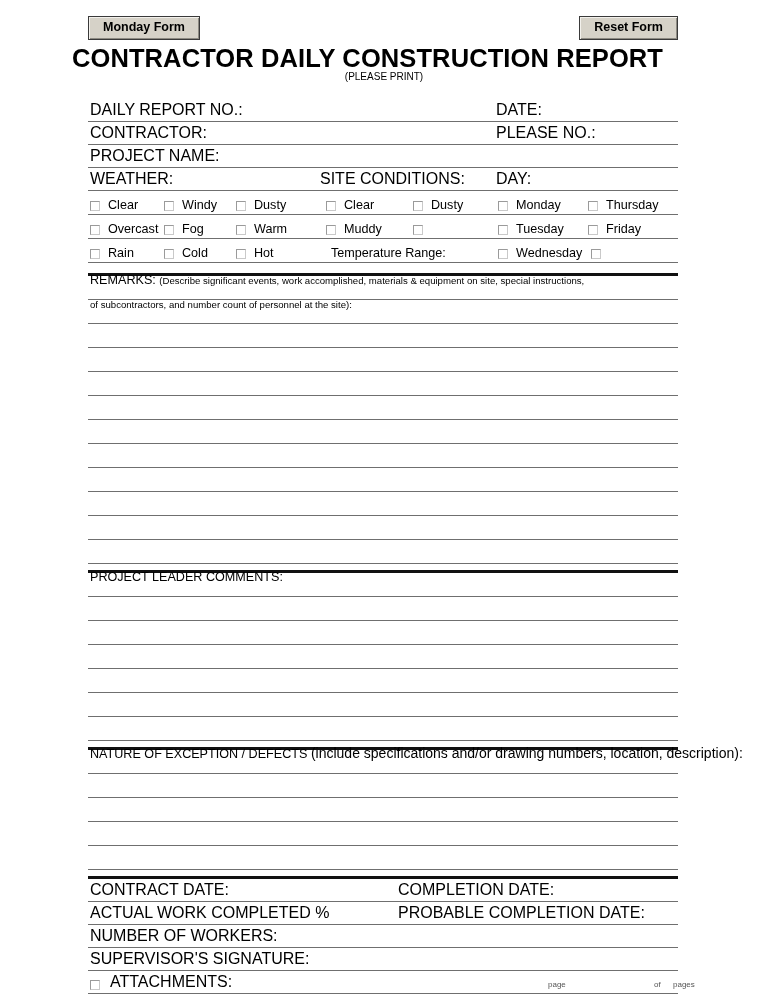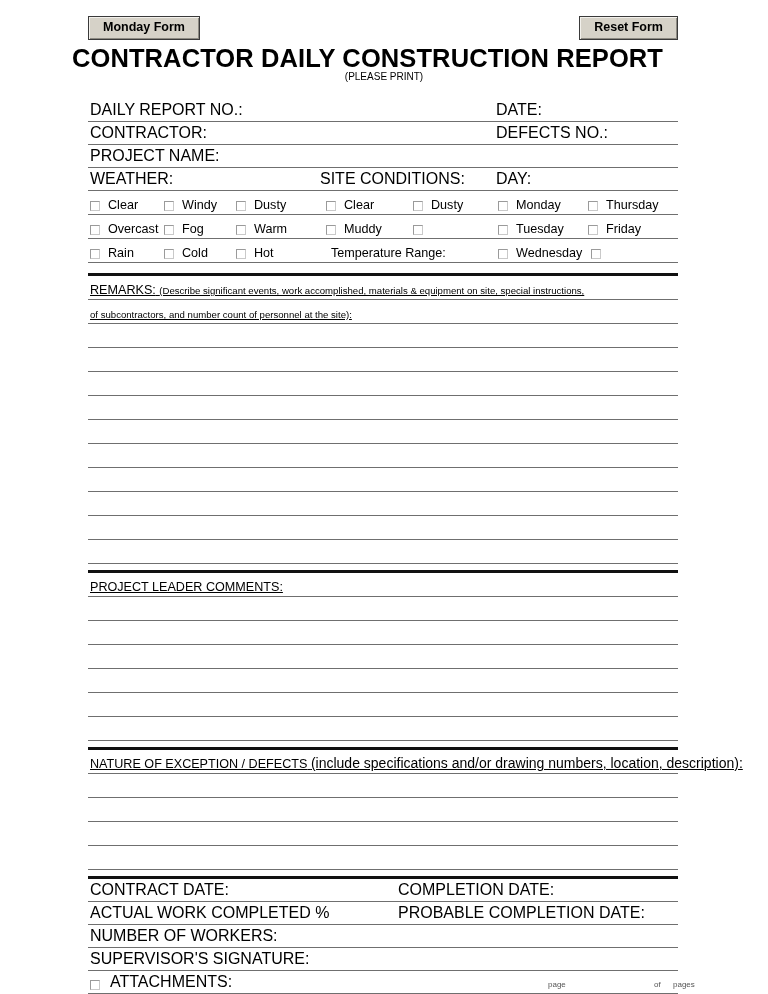--- a/index.html
+++ b/index.html
@@ -140,24 +140,23 @@
 
   
   .sec-hdr {
     position: relative;
     height: 23px;
     border-bottom: 1px solid #6f6f6f;
   }
   .sec-hdr .t {
     position: absolute;
     left: 2px;
-    bottom: 2px;
+    bottom: 12px;
     font-size: 12.6px;
     white-space: nowrap;
-    text-decoration: underline;
   }
   .sec-hdr .t .note {
     font-size: 9.6px;
   }
   .sec-hdr .t .note2 {
     font-size: 14px;
   }
 
   .footer-cell { position: absolute; bottom: 4px; font-size: 8px; color: #555; margin-left: 20px; }
 </style>
@@ -176,21 +175,21 @@
 
   <div class="body">
 
     <div class="row">
       <span class="lbl col-left">DAILY REPORT NO.:</span>
       <span class="lbl col-right">DATE:</span>
     </div>
 
     <div class="row">
       <span class="lbl col-left">CONTRACTOR:</span>
-      <span class="lbl col-right">DEFECTS NO.:</span>
+      <span class="lbl col-right">PLEASE NO.:</span>
     </div>
 
     <div class="row">
       <span class="lbl col-left">PROJECT NAME:</span>
     </div>
 
     <div class="row">
       <span class="lbl col-left">WEATHER:</span>
       <span class="lbl col-mid">SITE CONDITIONS:</span>
       <span class="lbl col-day">DAY:</span>

